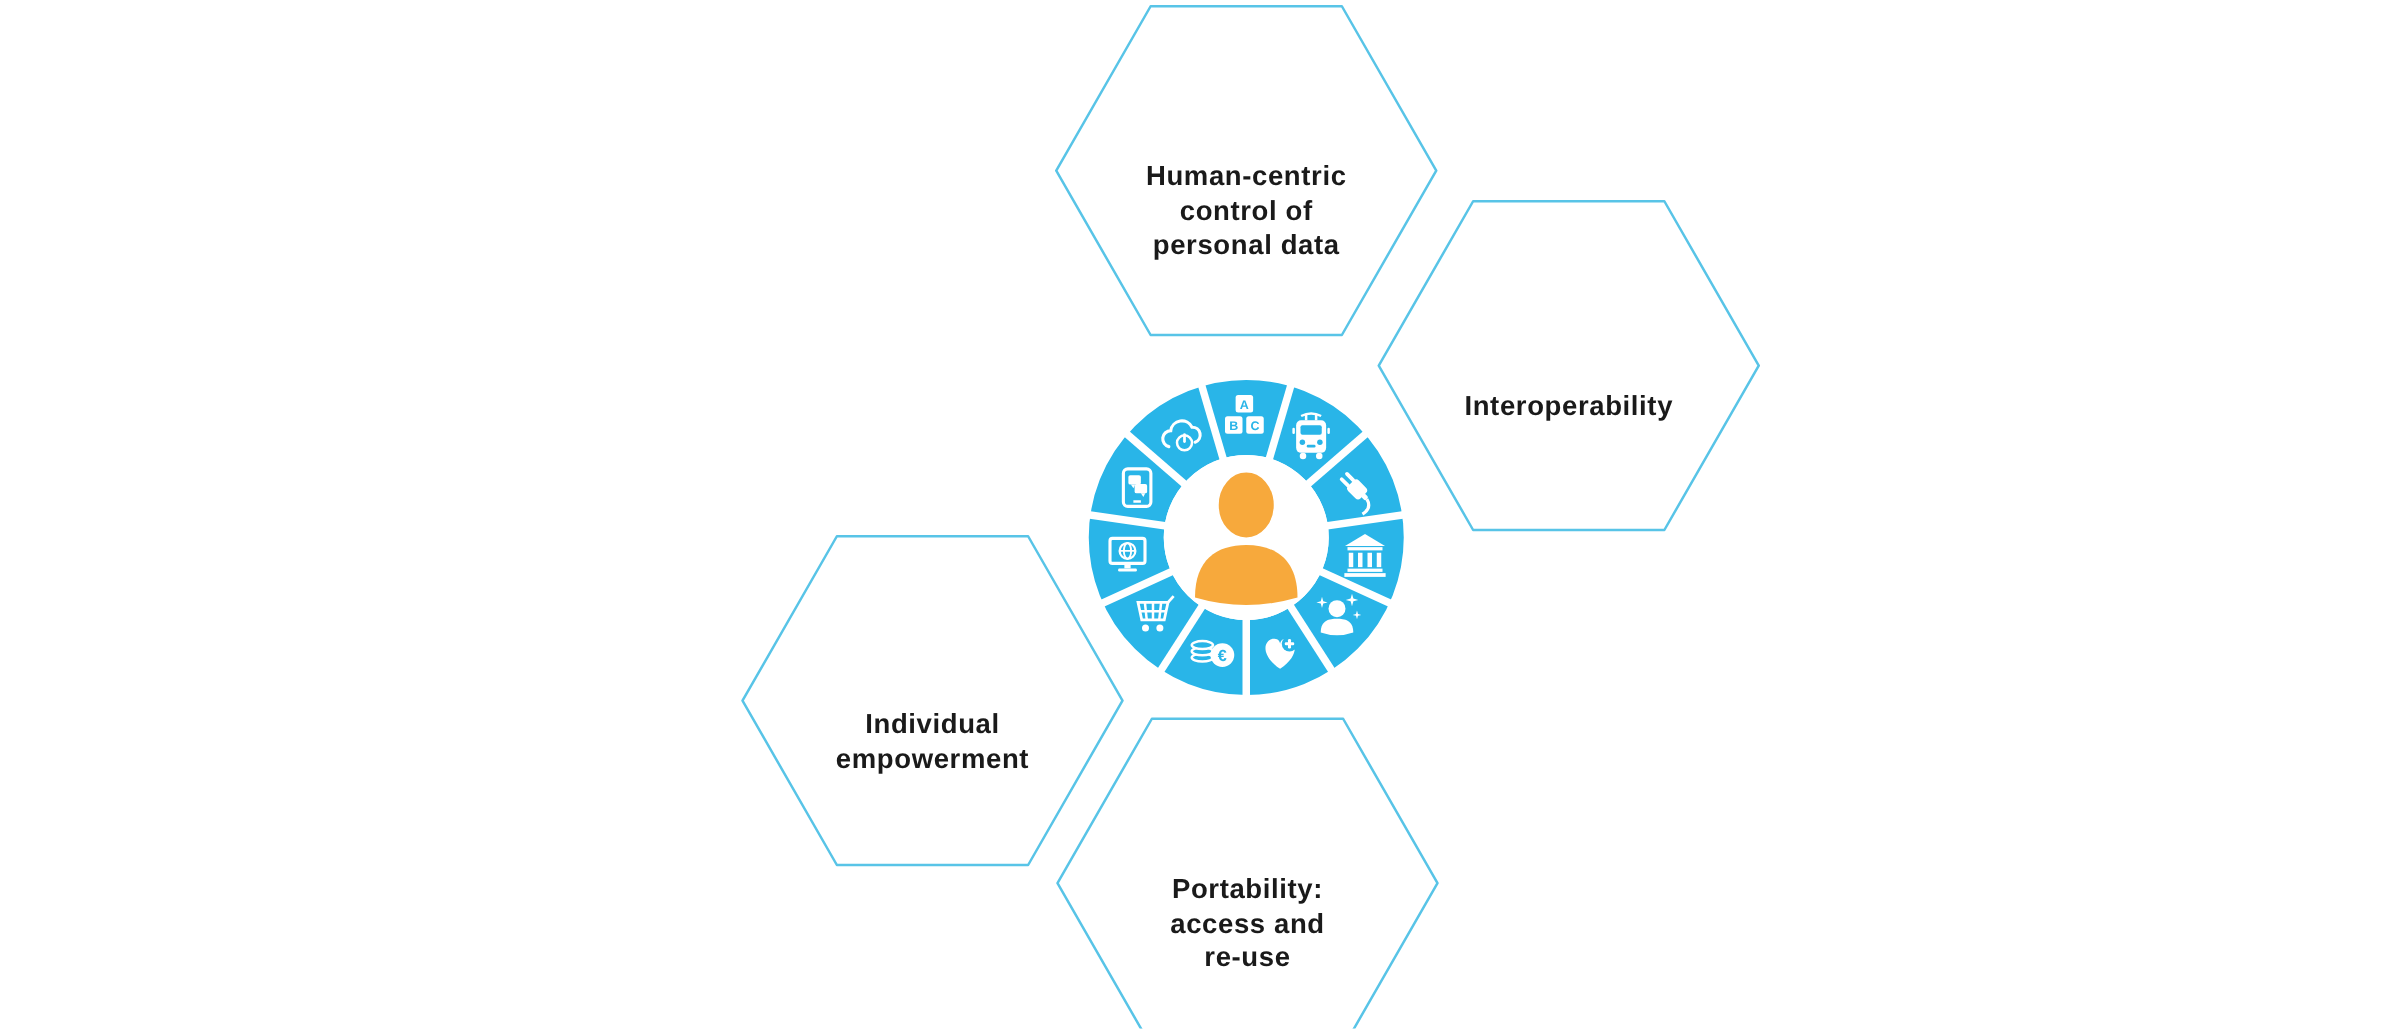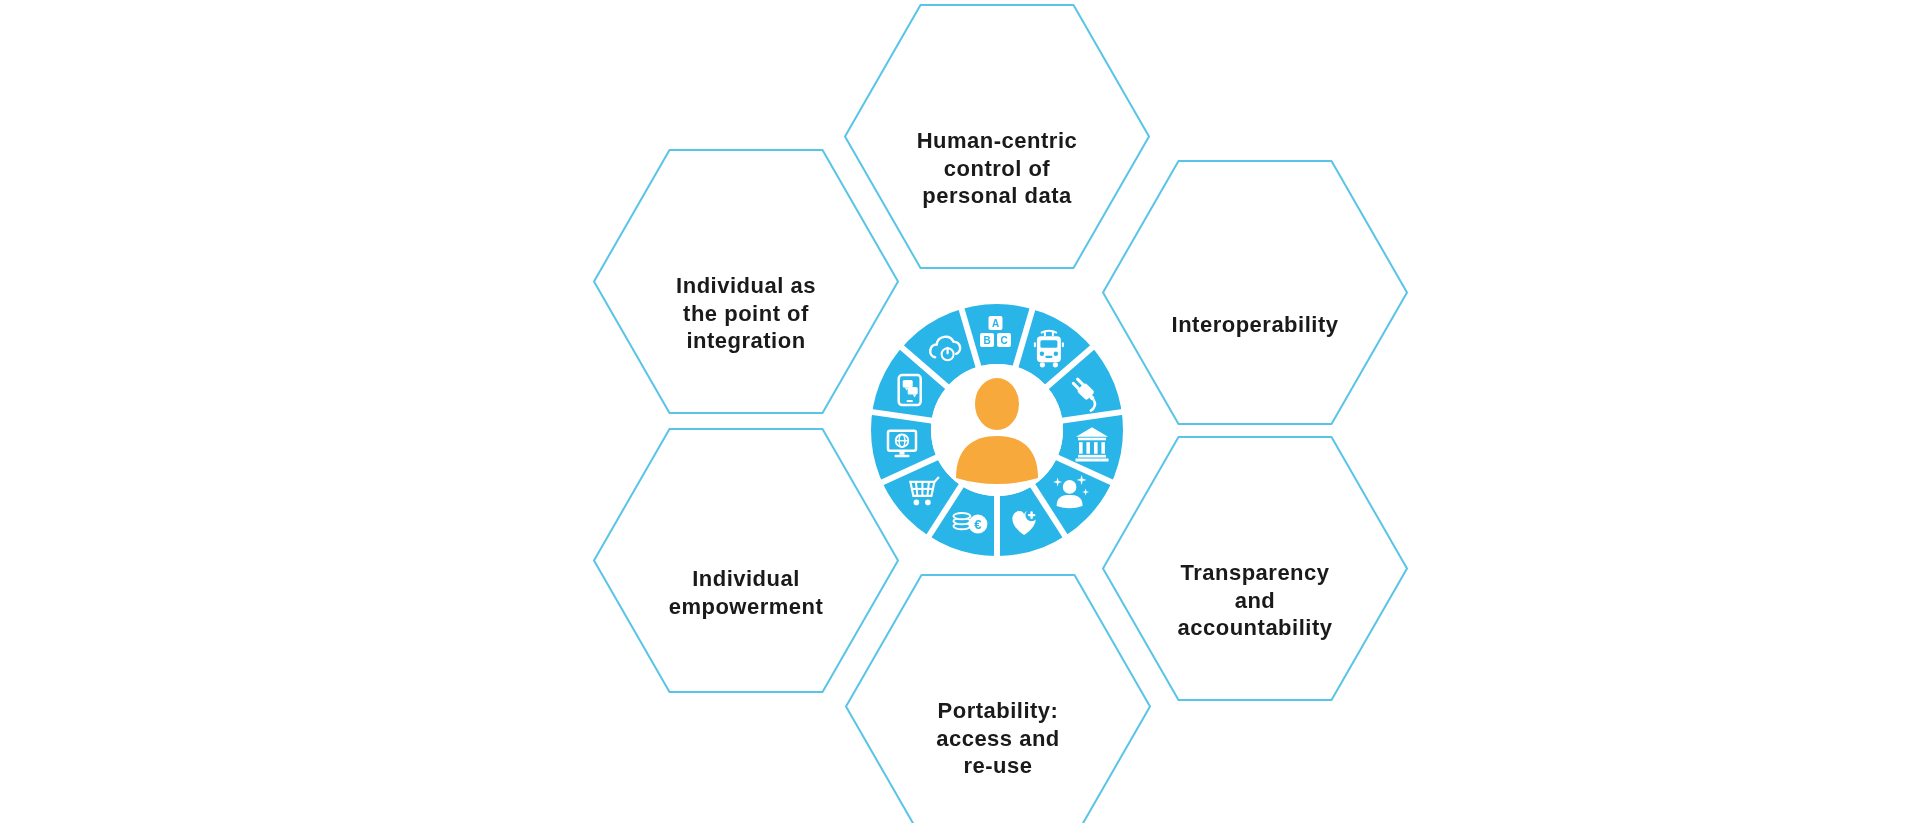--- a/index.html
+++ b/index.html
@@ -79,52 +79,36 @@
 
   <div class="hex hex-human">
     <svg class="hex-outline" viewBox="0 0 306 265">
       <polygon points="76.5,1 229.5,1 305,132.5 229.5,264 76.5,264 1,132.5"></polygon>
     </svg>
     <div class="hex-label">Human-centric
 control of
 personal data</div>
   </div>
 
-  <div class="hex hex-integration">
-    <svg class="hex-outline" viewBox="0 0 306 265">
-      <polygon points="76.5,1 229.5,1 305,132.5 229.5,264 76.5,264 1,132.5"></polygon>
-    </svg>
-    <div class="hex-label">Individual as
-the point of
-integration</div>
-  </div>
 
   <div class="hex hex-interop">
     <svg class="hex-outline" viewBox="0 0 306 265">
       <polygon points="76.5,1 229.5,1 305,132.5 229.5,264 76.5,264 1,132.5"></polygon>
     </svg>
     <div class="hex-label">Interoperability</div>
   </div>
 
   <div class="hex hex-empowerment">
     <svg class="hex-outline" viewBox="0 0 306 265">
       <polygon points="76.5,1 229.5,1 305,132.5 229.5,264 76.5,264 1,132.5"></polygon>
     </svg>
     <div class="hex-label">Individual
 empowerment</div>
   </div>
 
-  <div class="hex hex-transparency">
-    <svg class="hex-outline" viewBox="0 0 306 265">
-      <polygon points="76.5,1 229.5,1 305,132.5 229.5,264 76.5,264 1,132.5"></polygon>
-    </svg>
-    <div class="hex-label">Transparency
-and
-accountability</div>
-  </div>
 
   <div class="hex hex-portability">
     <svg class="hex-outline" viewBox="0 0 306 265">
       <polygon points="76.5,1 229.5,1 305,132.5 229.5,264 76.5,264 1,132.5"></polygon>
     </svg>
     <div class="hex-label">Portability:
 access and
 re-use</div>
   </div>
 

